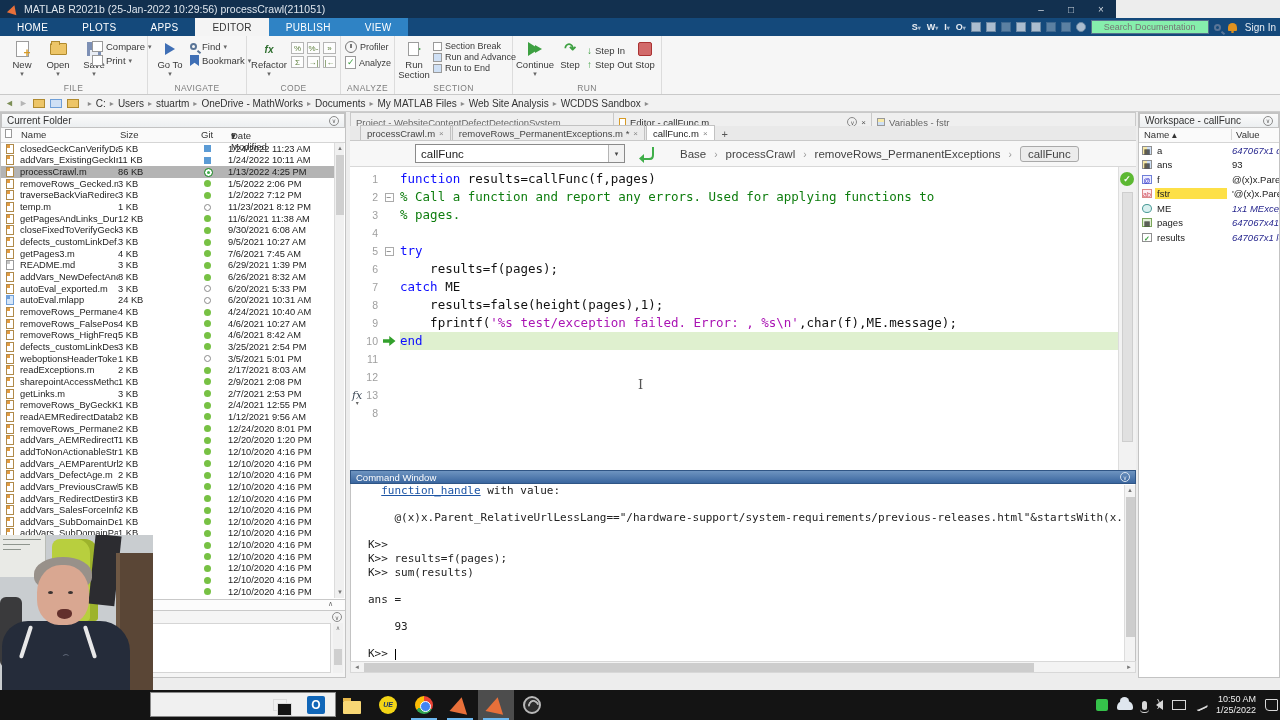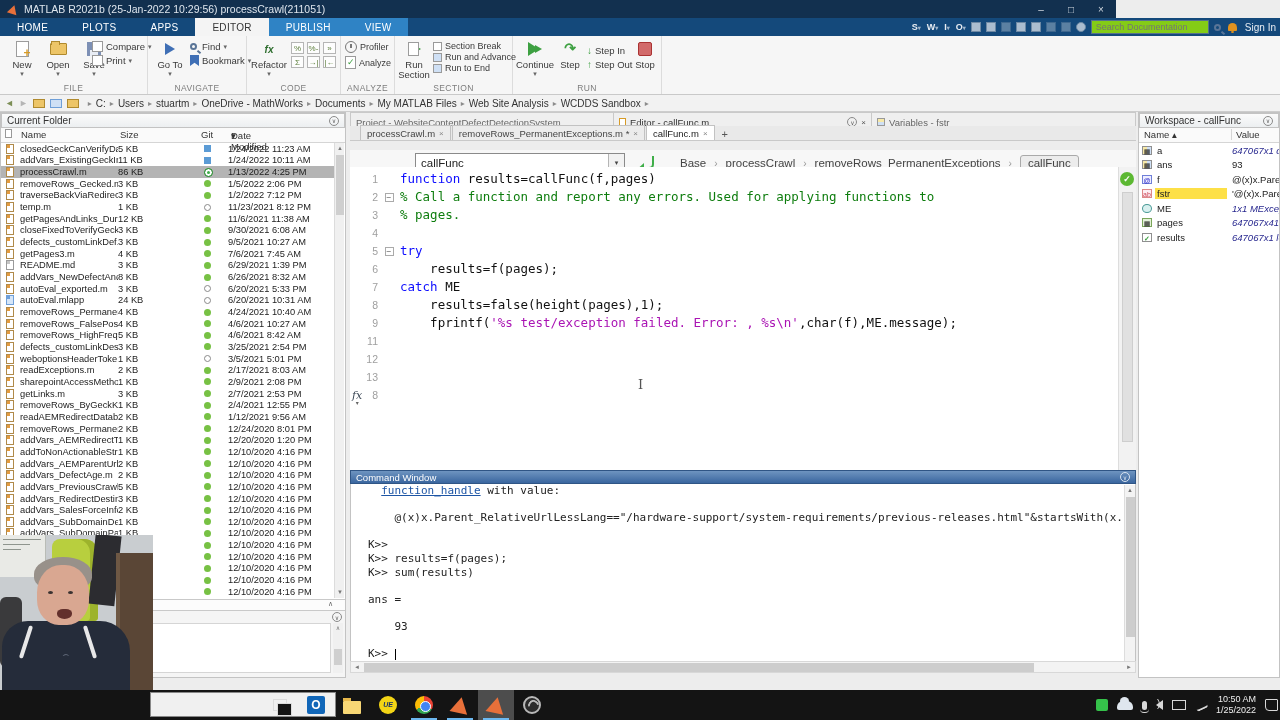--- a/index.html
+++ b/index.html
@@ -16,21 +16,21 @@
 #tabrow { position:absolute; left:0; top:18px; width:1280px; height:18px; background:#14497b; display:flex; align-items:stretch; }
 .rtab { padding:0 17px; display:flex; align-items:center; color:#fff; font-size:10px; letter-spacing:.3px; }
 .rtab.ctx { background:#2f83c5; }
 .rtab.active { background:#f4f4f4; color:#333; }
 #qa { position:absolute; right:4px; top:18px; height:18px; display:flex; align-items:center; gap:5px; }
 .qa-sc { color:#e8edf3; font-size:9px; font-weight:bold; }
 .qa-sc i { font-style:normal; font-size:6px; color:#9fb4ca; }
 .qi { width:10px; height:10px; border:1px solid #7e95ac; background:#c6d2de; opacity:.85; }
 .qi.dim { opacity:.4; }
 .qi.round { border-radius:50%; }
-#doc-search { width:118px; height:14px; font-size:9px; padding:0 4px; border:1px solid #5a7globe; border:1px solid #56718c; background:#84cc16; color:#333; }
+#doc-search { width:118px; height:14px; font-size:9px; padding:0 12px; border:1px solid #5a7globe; border:1px solid #56718c; background:#86efac; color:#333; }
 .mag { width:7px; height:7px; border:2px solid #5a7597; border-radius:50%; position:relative; margin-right:2px; }
 .mag::after { content:""; position:absolute; left:5px; top:6px; width:4px; height:2px; background:#5a7597; transform:rotate(40deg); }
 .bell { width:9px; height:8px; background:#e0921f; border-radius:5px 5px 1px 1px; position:relative; }
 .bell::after { content:""; position:absolute; left:3px; top:8px; width:3px; height:2px; background:#e0921f; border-radius:50%; }
 #signin { color:#e8edf3; font-size:10px; margin-left:3px; }
 
 
 #toolstrip { position:absolute; left:0; top:36px; width:1280px; height:59px; background:#f6f6f6; border-bottom:1px solid #c9c9c9; }
 .ts-sec { position:absolute; top:0; height:58px; border-right:1px solid #dcdcdc; }
 .ts-label { position:absolute; bottom:1px; left:0; right:0; text-align:center; font-size:8.5px; color:#7d7d7d; letter-spacing:.4px; }
@@ -114,21 +114,21 @@
 .estab:first-child { border-left:1px solid #c9c9c9; }
 .estab.mid { color:#333; }
 .mini-mdoc { width:7px; height:9px; background:#fff; border:1px solid #d79b26; }
 .mini-grid { width:8px; height:8px; background:linear-gradient(#f7e9a8 50%,#cfe0f5 50%); border:1px solid #999; }
 .es-ico { margin-left:auto; display:flex; gap:4px; color:#555; font-size:8px; align-items:center; }
 #doc-tabs { position:absolute; left:0; top:14px; width:786px; height:15px; background:#e9e9e9; border-bottom:1px solid #c9c9c9; display:flex; align-items:flex-end; padding-left:10px; }
 .dtab { height:15px; display:flex; align-items:center; gap:4px; padding:0 6px; font-size:9.5px; color:#444; background:#ececec; border:1px solid #c2c2c2; border-bottom:none; margin-right:1px; }
 .dtab.active { background:#fff; color:#222; }
 .dclose { font-size:8px; color:#888; }
 .plustab { padding:0 6px; font-size:11px; color:#555; }
-#fnbar { position:absolute; left:0; top:38px; width:786px; height:26px; background:#f7f7f7; border-bottom:1px solid #d8d8d8; }
+#fnbar { position:absolute; left:0; top:29px; width:786px; height:26px; background:#f7f7f7; border-bottom:1px solid #d8d8d8; }
 #fn-combo { position:absolute; left:65px; top:3px; width:210px; height:19px; background:#fff; border:1px solid #8a8a8a; font-size:11.5px; display:flex; align-items:center; }
 #fn-combo .val { padding-left:5px; flex:1; }
 #fn-combo .drop { width:16px; height:100%; border-left:1px solid #b5b5b5; display:flex; align-items:center; justify-content:center; font-size:7px; color:#444; background:#f2f2f2; }
 #fn-return { position:absolute; left:288px; top:4px; width:18px; height:18px; }
 #fn-crumbs { position:absolute; left:330px; top:3px; height:20px; display:flex; align-items:center; font-size:11.5px; color:#444; }
 .fsep { color:#999; padding:0 8px; font-size:10px; }
 .fn-cur { border:1px solid #a9a9a9; border-radius:3px; background:#ececec; padding:1px 7px; }
 #codearea { position:absolute; left:0; top:55px; width:786px; height:358px; background:#fff; font-family:"DejaVu Sans Mono",monospace; font-size:12.5px; padding-top:3px; }
 .cline { height:18px; display:flex; align-items:center; }
 .lnum { flex:0 0 28px; text-align:right; font-size:10.5px; color:#9f9f9f; font-family:"Liberation Sans",sans-serif; }
@@ -965,20 +965,27 @@
       <div class="cline">
         <span class="lnum">8</span>
         <span class="fold"></span>
         <span class="ctext"><span class="c-pl">    results=false(height(pages),1);</span></span>
       </div>
       <div class="cline">
         <span class="lnum">9</span>
         <span class="fold"></span>
         <span class="ctext"><span class="c-pl">    fprintf(</span><span class="c-st">'%s test/exception failed. Error: , %s\n'</span><span class="c-pl">,char(f),ME.message);</span></span>
       </div>
+      <div class="cline dbg">
+        <span class="lnum">10</span>
+        <span class="fold">
+          <span class="dbg-arrow"></span>
+        </span>
+        <span class="ctext"><span class="c-kw">end</span></span>
+      </div>
       <div class="cline">
         <span class="lnum">11</span>
         <span class="fold"></span>
         <span class="ctext"></span>
       </div>
       <div class="cline">
         <span class="lnum">12</span>
         <span class="fold"></span>
         <span class="ctext"></span>
       </div>

